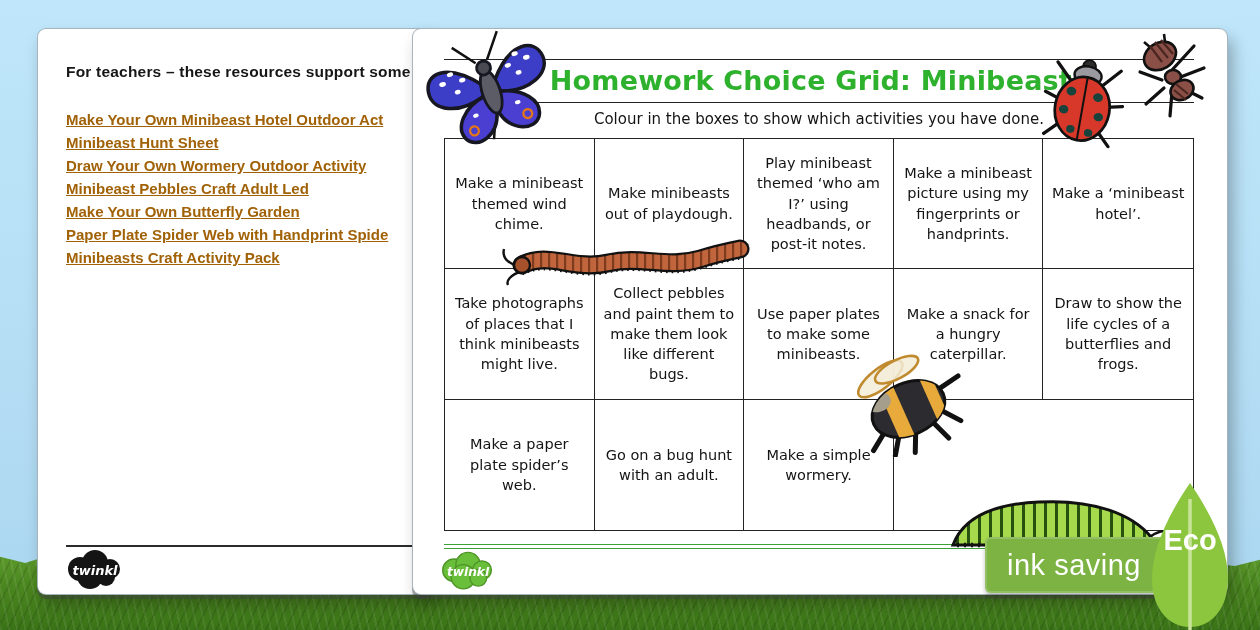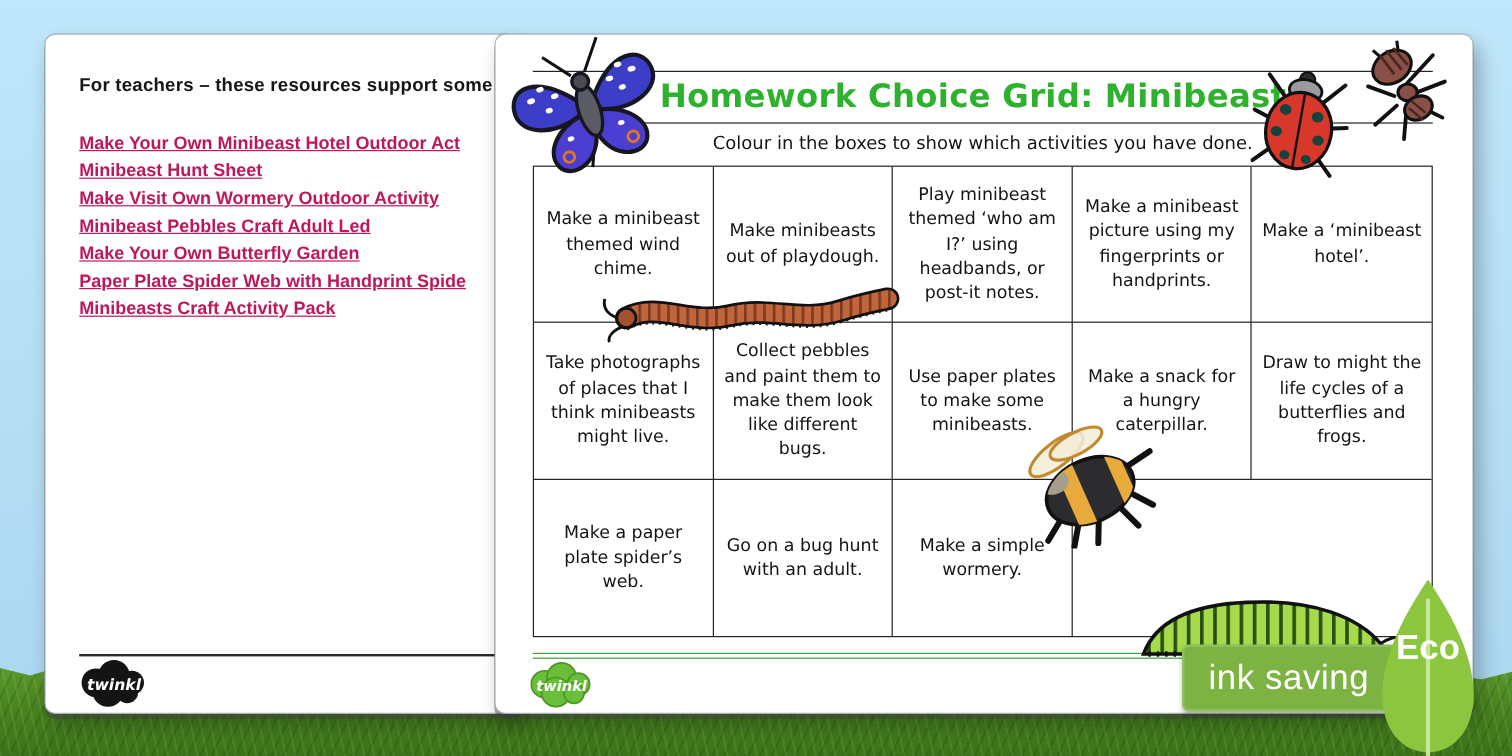--- a/index.html
+++ b/index.html
@@ -20,21 +20,21 @@
   
   .page { position:absolute; background:#fff; border:1px solid rgba(96,118,134,.55); border-radius:9px;
           box-shadow:0 4px 0 rgba(66,66,66,.45), 5px 10px 16px rgba(0,0,0,.28); }
   #left-page  { left:37px; top:28px; width:395px; height:567px; z-index:2; overflow:hidden; }
   #right-page { left:412px; top:28px; width:816px; height:567px; z-index:3; overflow:hidden; }
 
   
   #teachers-note { position:absolute; left:28px; top:34px; width:420px; font-size:15.5px; font-weight:bold;
                    color:#161616; letter-spacing:.2px; white-space:nowrap; }
   #link-list { position:absolute; left:28px; top:79px; width:420px; }
-  .doc-link { display:block; font-size:15px; font-weight:bold; color:#be185d; 
+  .doc-link { display:block; font-size:15px; font-weight:bold; color:#a16207; 
               line-height:23px; white-space:nowrap; }
   .footer-line-left { position:absolute; left:28px; top:516px; width:367px; height:2px; background:#2b2b2b; }
 
   
   .rule { position:absolute; left:31px; width:750px; height:0; border-top:1.6px solid #232323; }
   #page-title { position:absolute; left:31px; top:36px; width:750px; text-align:center;
                 font-size:27px; font-weight:bold; color:#2eb22e; font-family:"DejaVu Sans",sans-serif; letter-spacing:.2px; }
   #page-subtitle { position:absolute; left:31px; top:81px; width:750px; text-align:center;
                    font-size:15px; color:#141414; font-family:"DejaVu Sans",sans-serif; }
   #homework-grid { position:absolute; left:31px; top:109px; width:750px; height:393px;
@@ -76,21 +76,21 @@
 
 <div id="canvas">
 
   <div id="grass"></div>
 
   <div class="page" id="left-page">
     <div id="teachers-note">For teachers – these resources support some</div>
     <div id="link-list">
       <a class="doc-link" href="#">Make Your Own Minibeast Hotel Outdoor Act</a>
       <a class="doc-link" href="#">Minibeast Hunt Sheet</a>
-      <a class="doc-link" href="#">Make Visit Own Wormery Outdoor Activity</a>
+      <a class="doc-link" href="#">Draw Your Own Wormery Outdoor Activity</a>
       <a class="doc-link" href="#">Minibeast Pebbles Craft Adult Led</a>
       <a class="doc-link" href="#">Make Your Own Butterfly Garden</a>
       <a class="doc-link" href="#">Paper Plate Spider Web with Handprint Spide</a>
       <a class="doc-link" href="#">Minibeasts Craft Activity Pack</a>
     </div>
     <div class="footer-line-left"></div>
     <svg class="twinkl-logo" style="left:26px; top:520px;" width="62" height="46" viewBox="0 0 62 46">
       <g fill="#141414">
         <circle cx="16" cy="20" r="12"></circle>
           <circle cx="31" cy="14" r="13"></circle>
@@ -111,21 +111,21 @@
     <div id="homework-grid">
       <div class="cell">Make a minibeast themed wind chime.</div>
       <div class="cell">Make minibeasts out of playdough.</div>
       <div class="cell">Play minibeast themed ‘who am I?’ using headbands, or post-it notes.</div>
       <div class="cell">Make a minibeast picture using my fingerprints or handprints.</div>
       <div class="cell">Make a ‘minibeast hotel’.</div>
       <div class="cell">Take photographs of places that I think minibeasts might live.</div>
       <div class="cell">Collect pebbles and paint them to make them look like different bugs.</div>
       <div class="cell">Use paper plates to make some minibeasts.</div>
       <div class="cell">Make a snack for a hungry caterpillar.</div>
-      <div class="cell">Draw to might the life cycles of a butterflies and frogs.</div>
+      <div class="cell">Draw to show the life cycles of a butterflies and frogs.</div>
       <div class="cell">Make a paper plate spider’s web.</div>
       <div class="cell">Go on a bug hunt with an adult.</div>
       <div class="cell">Make a simple wormery.</div>
     </div>
 
     <div class="footer-line-right"></div>
     <svg class="twinkl-logo" style="left:26px; top:522px;" width="58" height="44" viewBox="0 0 62 46">
       <g fill="#6abf3a" stroke="#4e9427" stroke-width="1.5">
         <circle cx="16" cy="20" r="12"></circle>
           <circle cx="31" cy="14" r="13"></circle>

